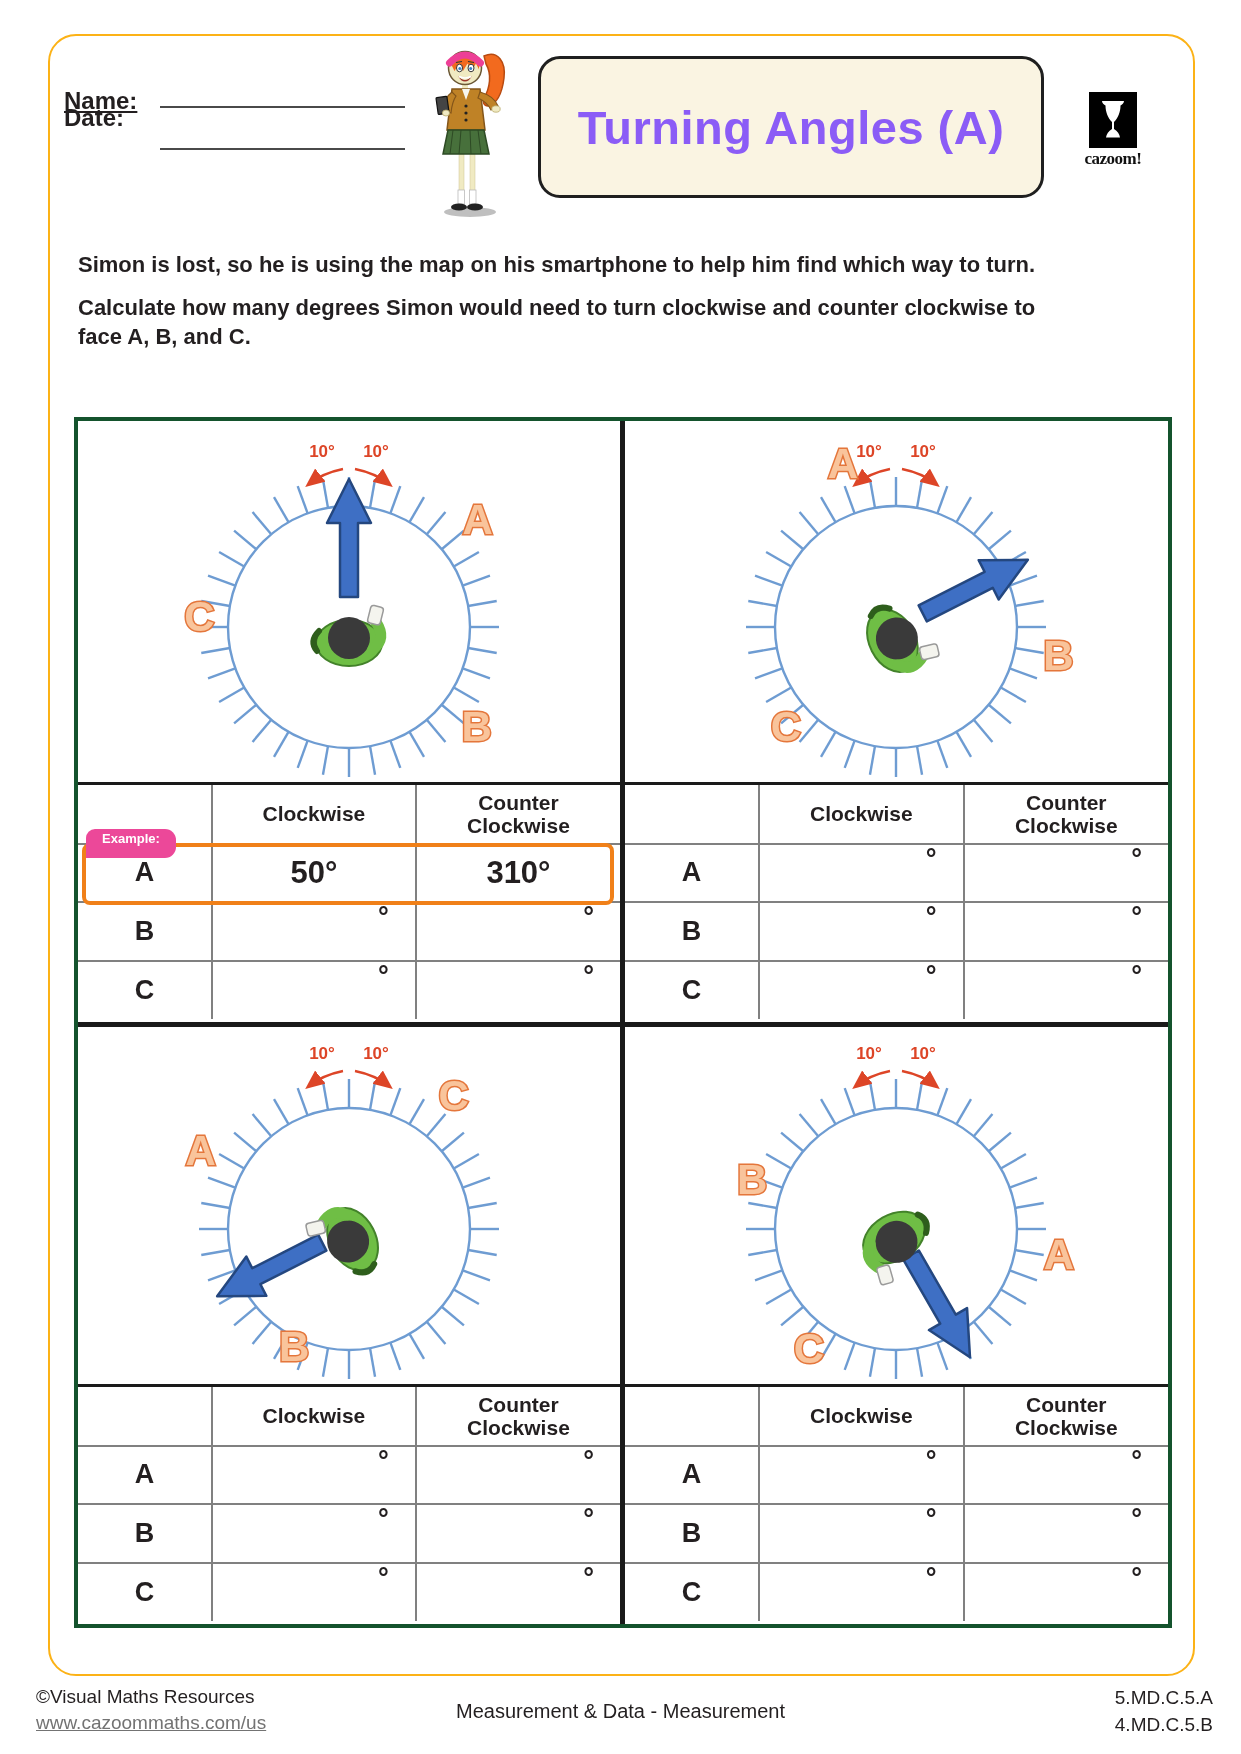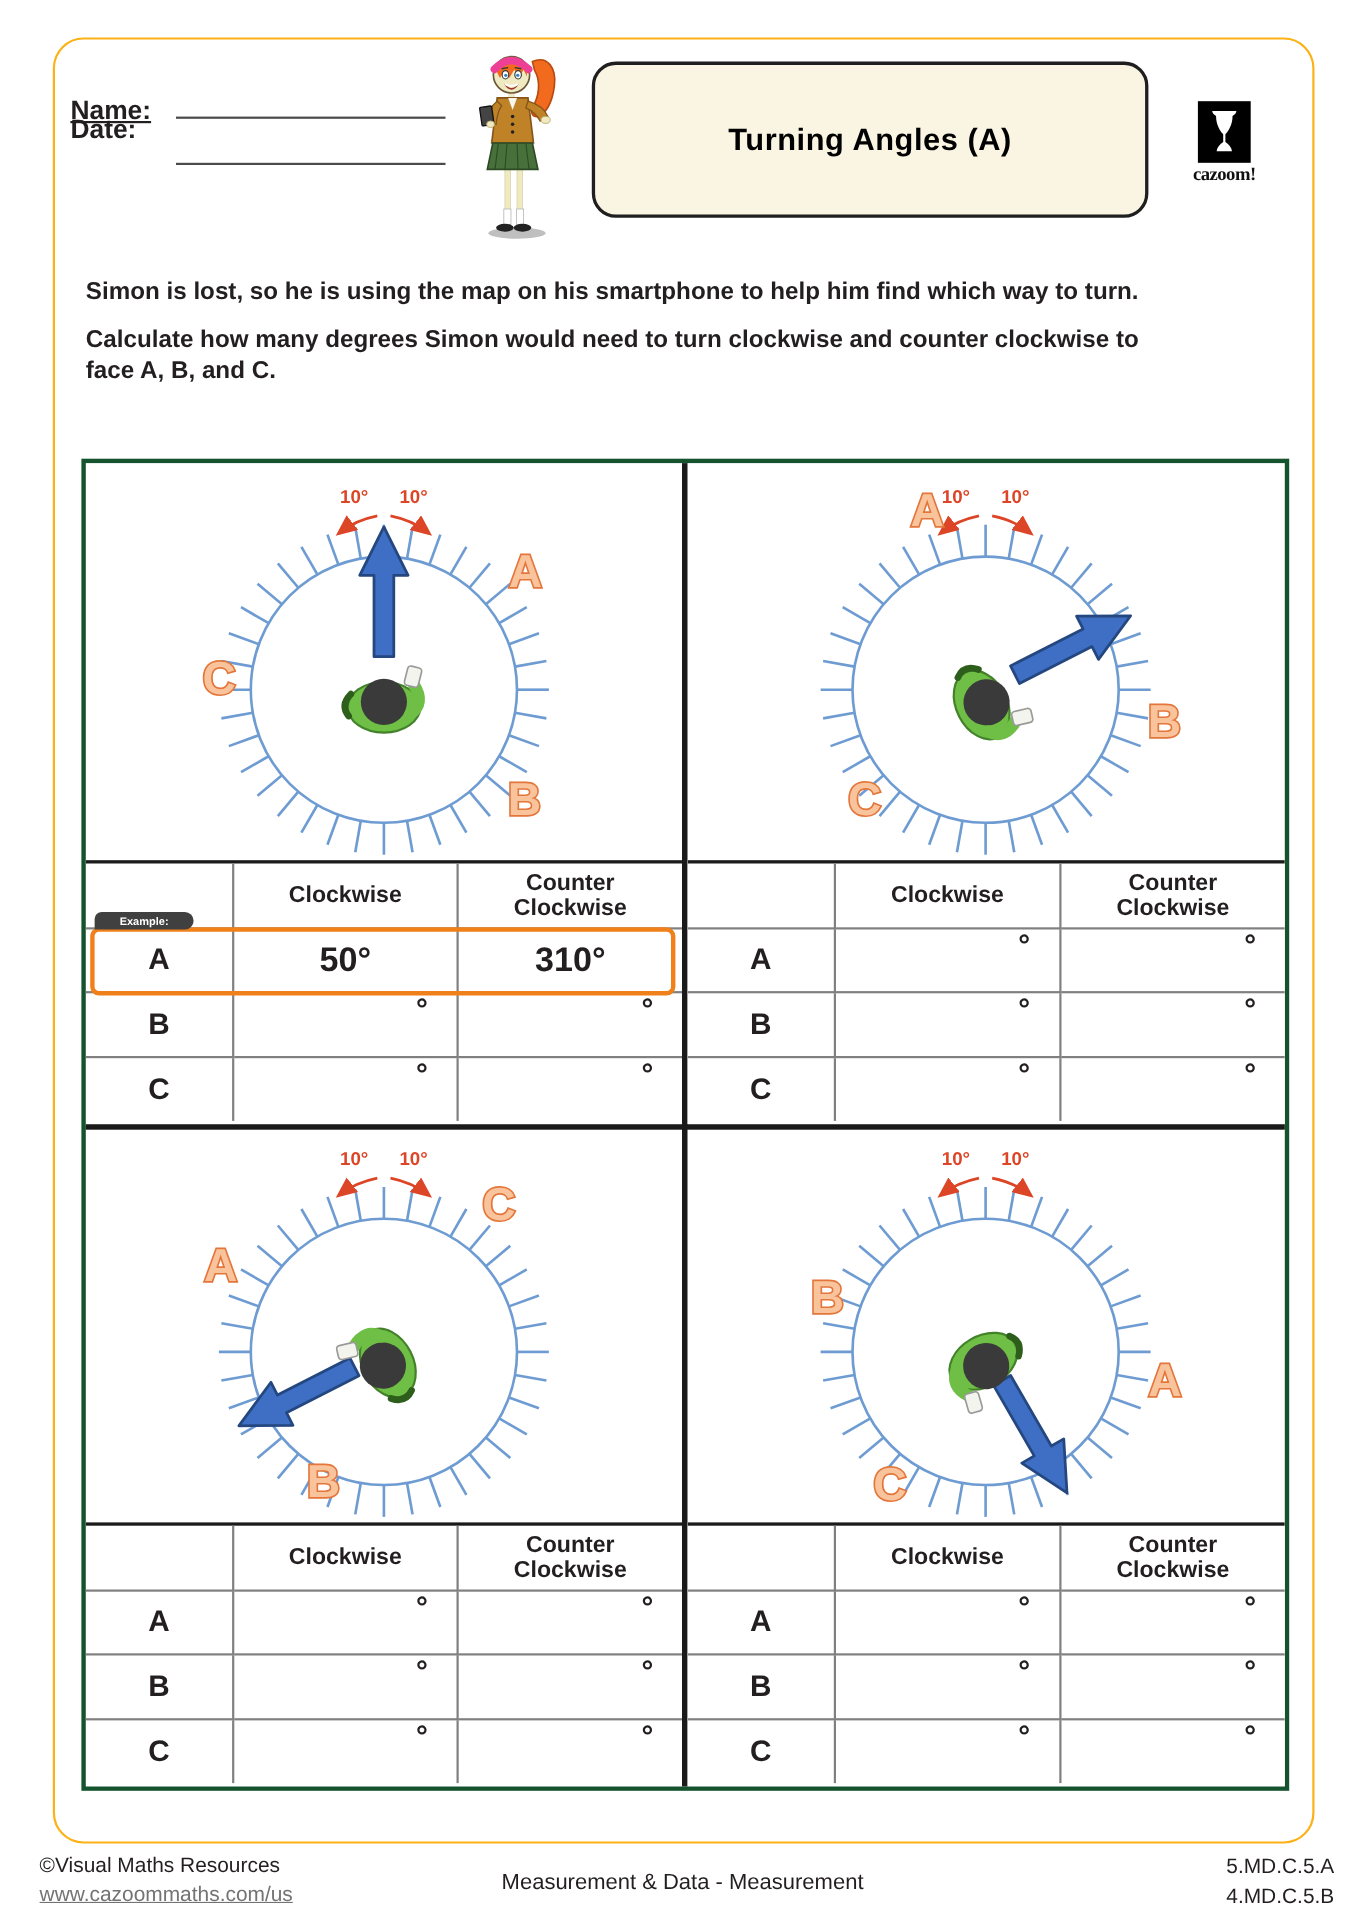--- a/index.html
+++ b/index.html
@@ -16,21 +16,21 @@
   .date-label{left:64px;top:104px;}
   .write-line{position:absolute;width:245px;height:26px;border-bottom:2px solid #4a4a4a;}
   .name-line{left:160px;top:80px;}
   .date-line{left:160px;top:122px;}
 
   .girl{position:absolute;left:418px;top:40px;width:100px;height:180px;}
 
   .title-box{position:absolute;left:538px;top:56px;width:500px;height:136px;
     background:#FAF4E2;border:3px solid #1f1f1f;border-radius:22px;
     display:flex;align-items:center;justify-content:center;}
-  .title-text{font-size:28px;font-weight:bold;color:#000000;letter-spacing:0.5px;}
+  .title-text{font-size:47px;font-weight:bold;color:#8b5cf6;letter-spacing:0.5px;}
 
   .logo{position:absolute;left:1084px;top:92px;width:58px;text-align:center;}
   .logo-square{width:48px;height:56px;background:#000;margin:0 auto;
     display:flex;align-items:center;justify-content:center;}
   .logo-text{font-family:"Liberation Serif",serif;font-weight:bold;font-size:17px;
     color:#111;margin-top:1px;letter-spacing:-0.5px;}
 
   
   .instructions{position:absolute;left:66px;top:250px;width:1100px;}
   .instructions p{margin:0 0 13px 12px;font-size:22px;font-weight:bold;line-height:1.35;}
@@ -73,22 +73,22 @@
   table.qtable tr{height:58px;padding-left:24px;}
   td.hdr{font-size:21px;font-weight:bold;line-height:1.1;}
   td.hdr .wrapspan{display:inline-block;max-width:118px;}
   td.lbl{font-size:27px;font-weight:bold;}
   td.ans .deg{position:absolute;top:2px;right:26px;font-size:27px;font-weight:bold;line-height:24px;}
   td.example-val{font-size:31px;font-weight:bold;}
 
   
   .example-box{position:absolute;left:4px;top:422px;width:532px;height:62px;
     border:4px solid #F08019;border-radius:8px;box-sizing:border-box;pointer-events:none;}
-  .example-tab{position:absolute;left:0px;top:-18px;width:90px;height:16px;background:#404040;
-    color:#fff;font-size:10px;font-weight:bold;text-align:center;line-height:20px;
+  .example-tab{position:absolute;left:0px;top:-18px;width:90px;height:29px;background:#ec4899;
+    color:#fff;font-size:13px;font-weight:bold;text-align:center;line-height:20px;
     border-radius:9px 11px 11px 0;}
 
   
   .footer-left{position:absolute;left:36px;top:1684px;font-size:19px;line-height:26px;}
   .footer-link{color:#737373;text-decoration:underline;font-size:19px;}
   .footer-center{position:absolute;left:0;right:0;top:1700px;text-align:center;font-size:20px;}
   .footer-right{position:absolute;right:28px;top:1684px;text-align:right;font-size:19px;line-height:27px;}
 </style>
 </head>
 <body>

